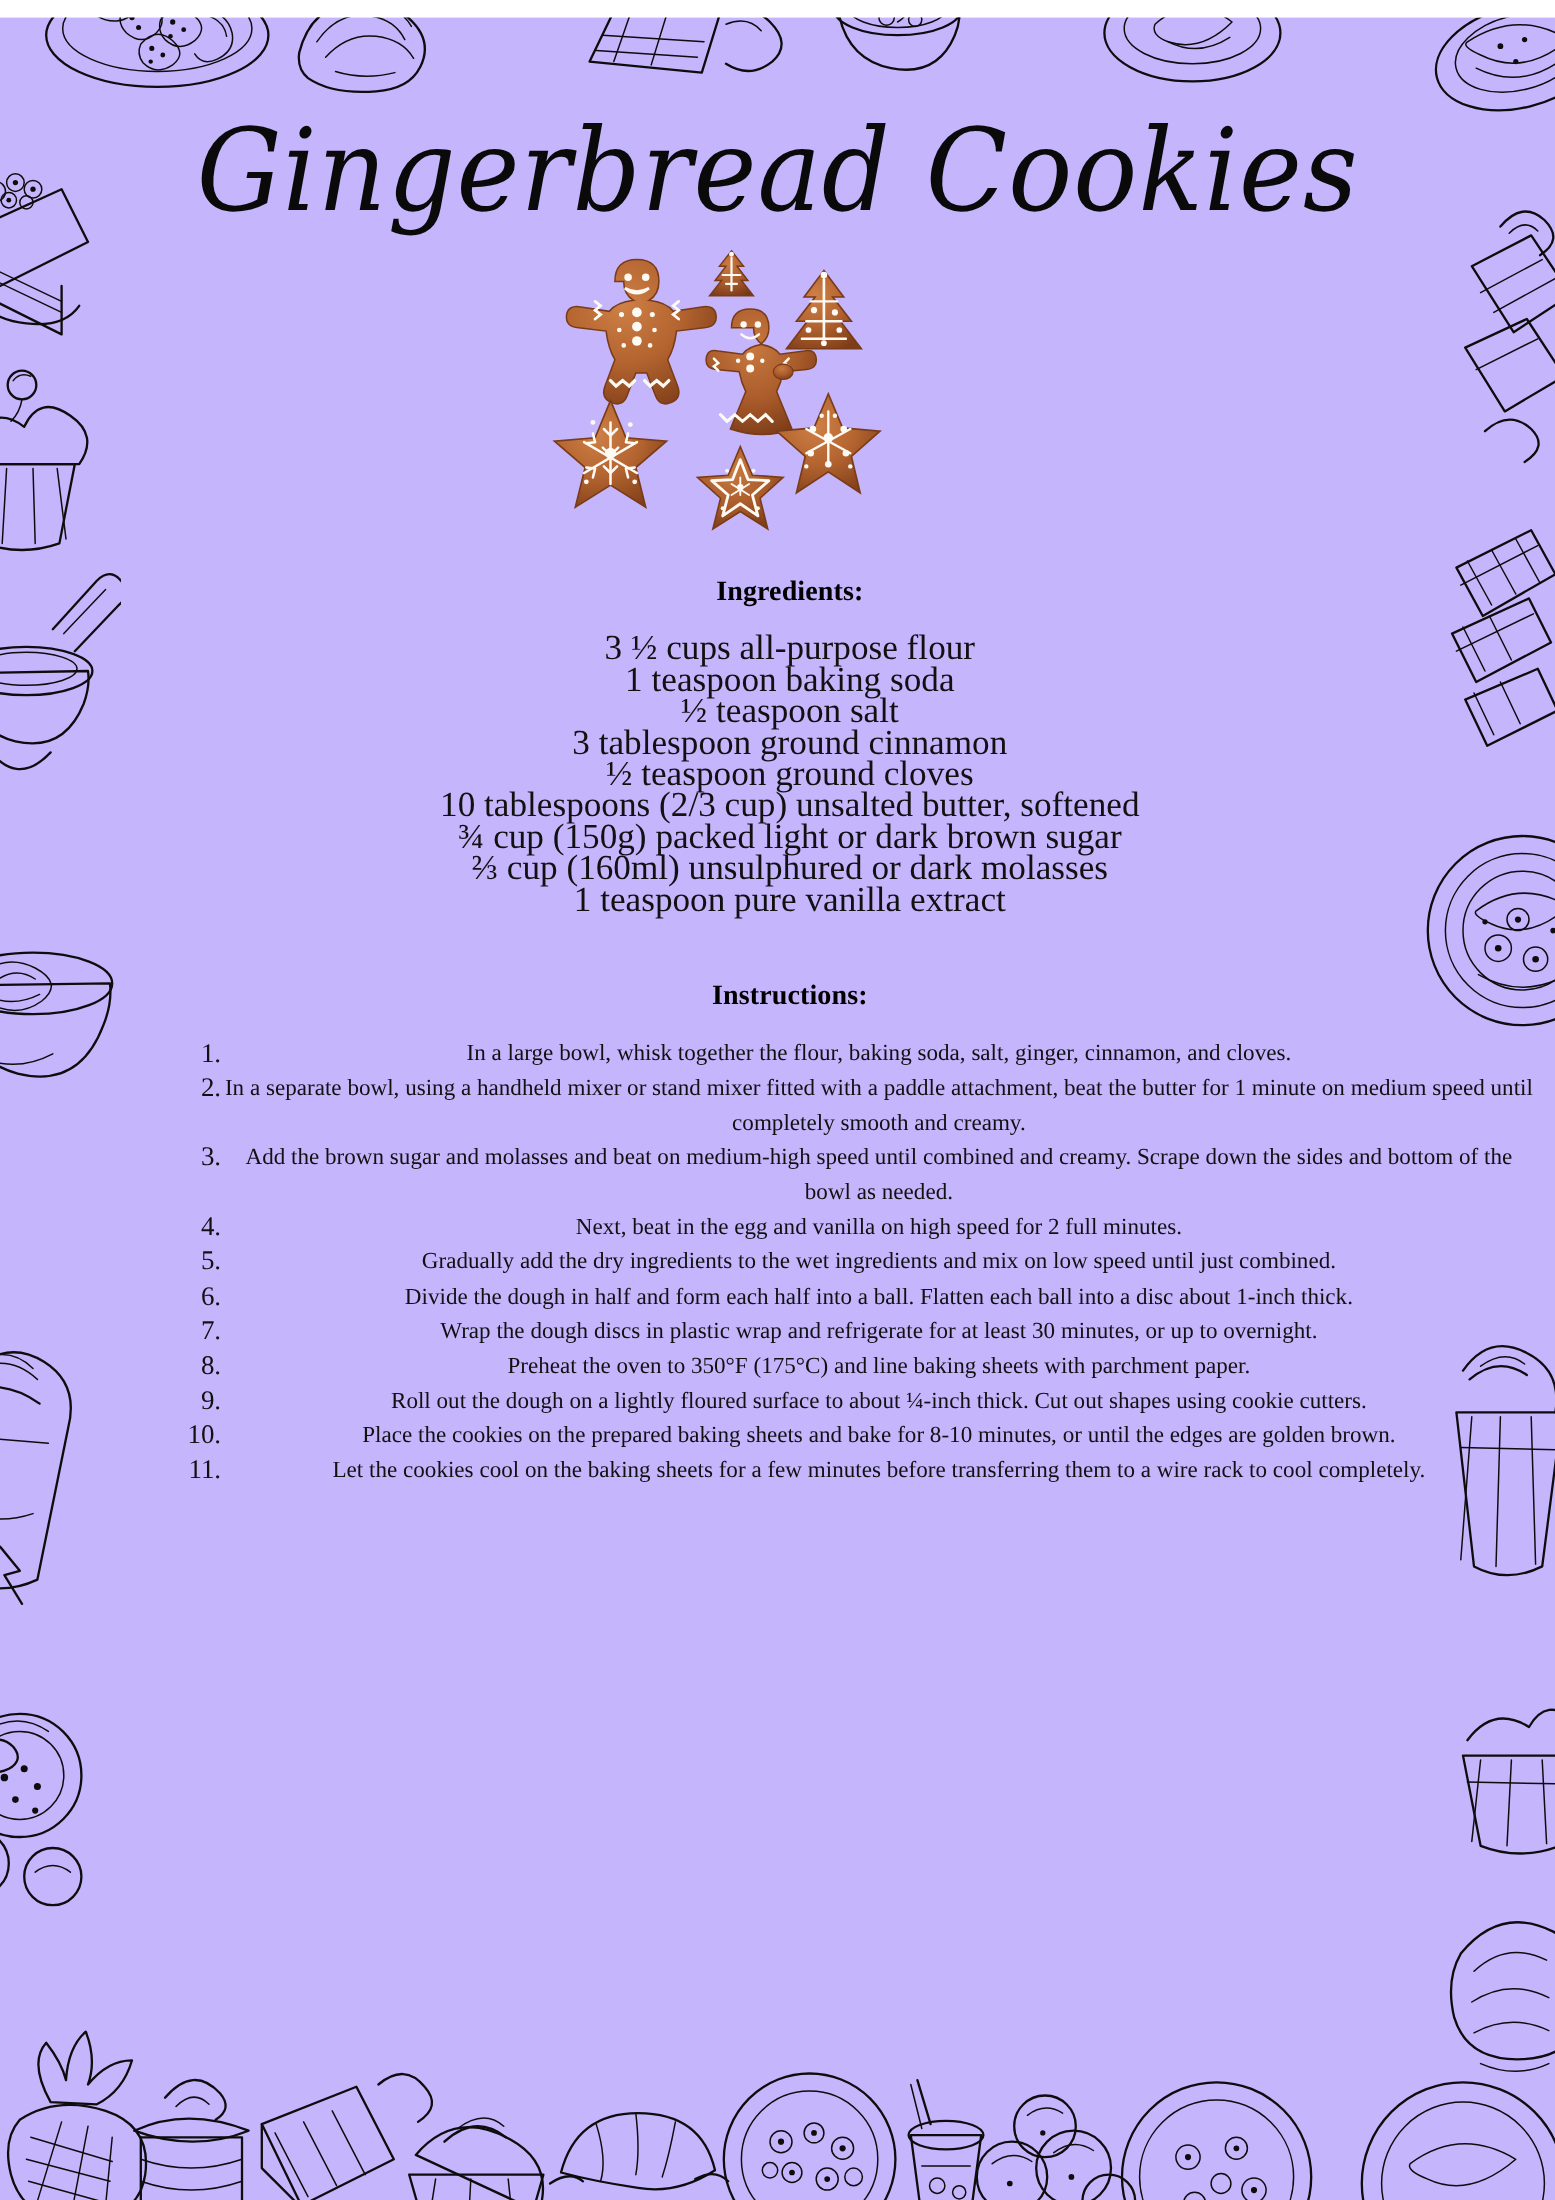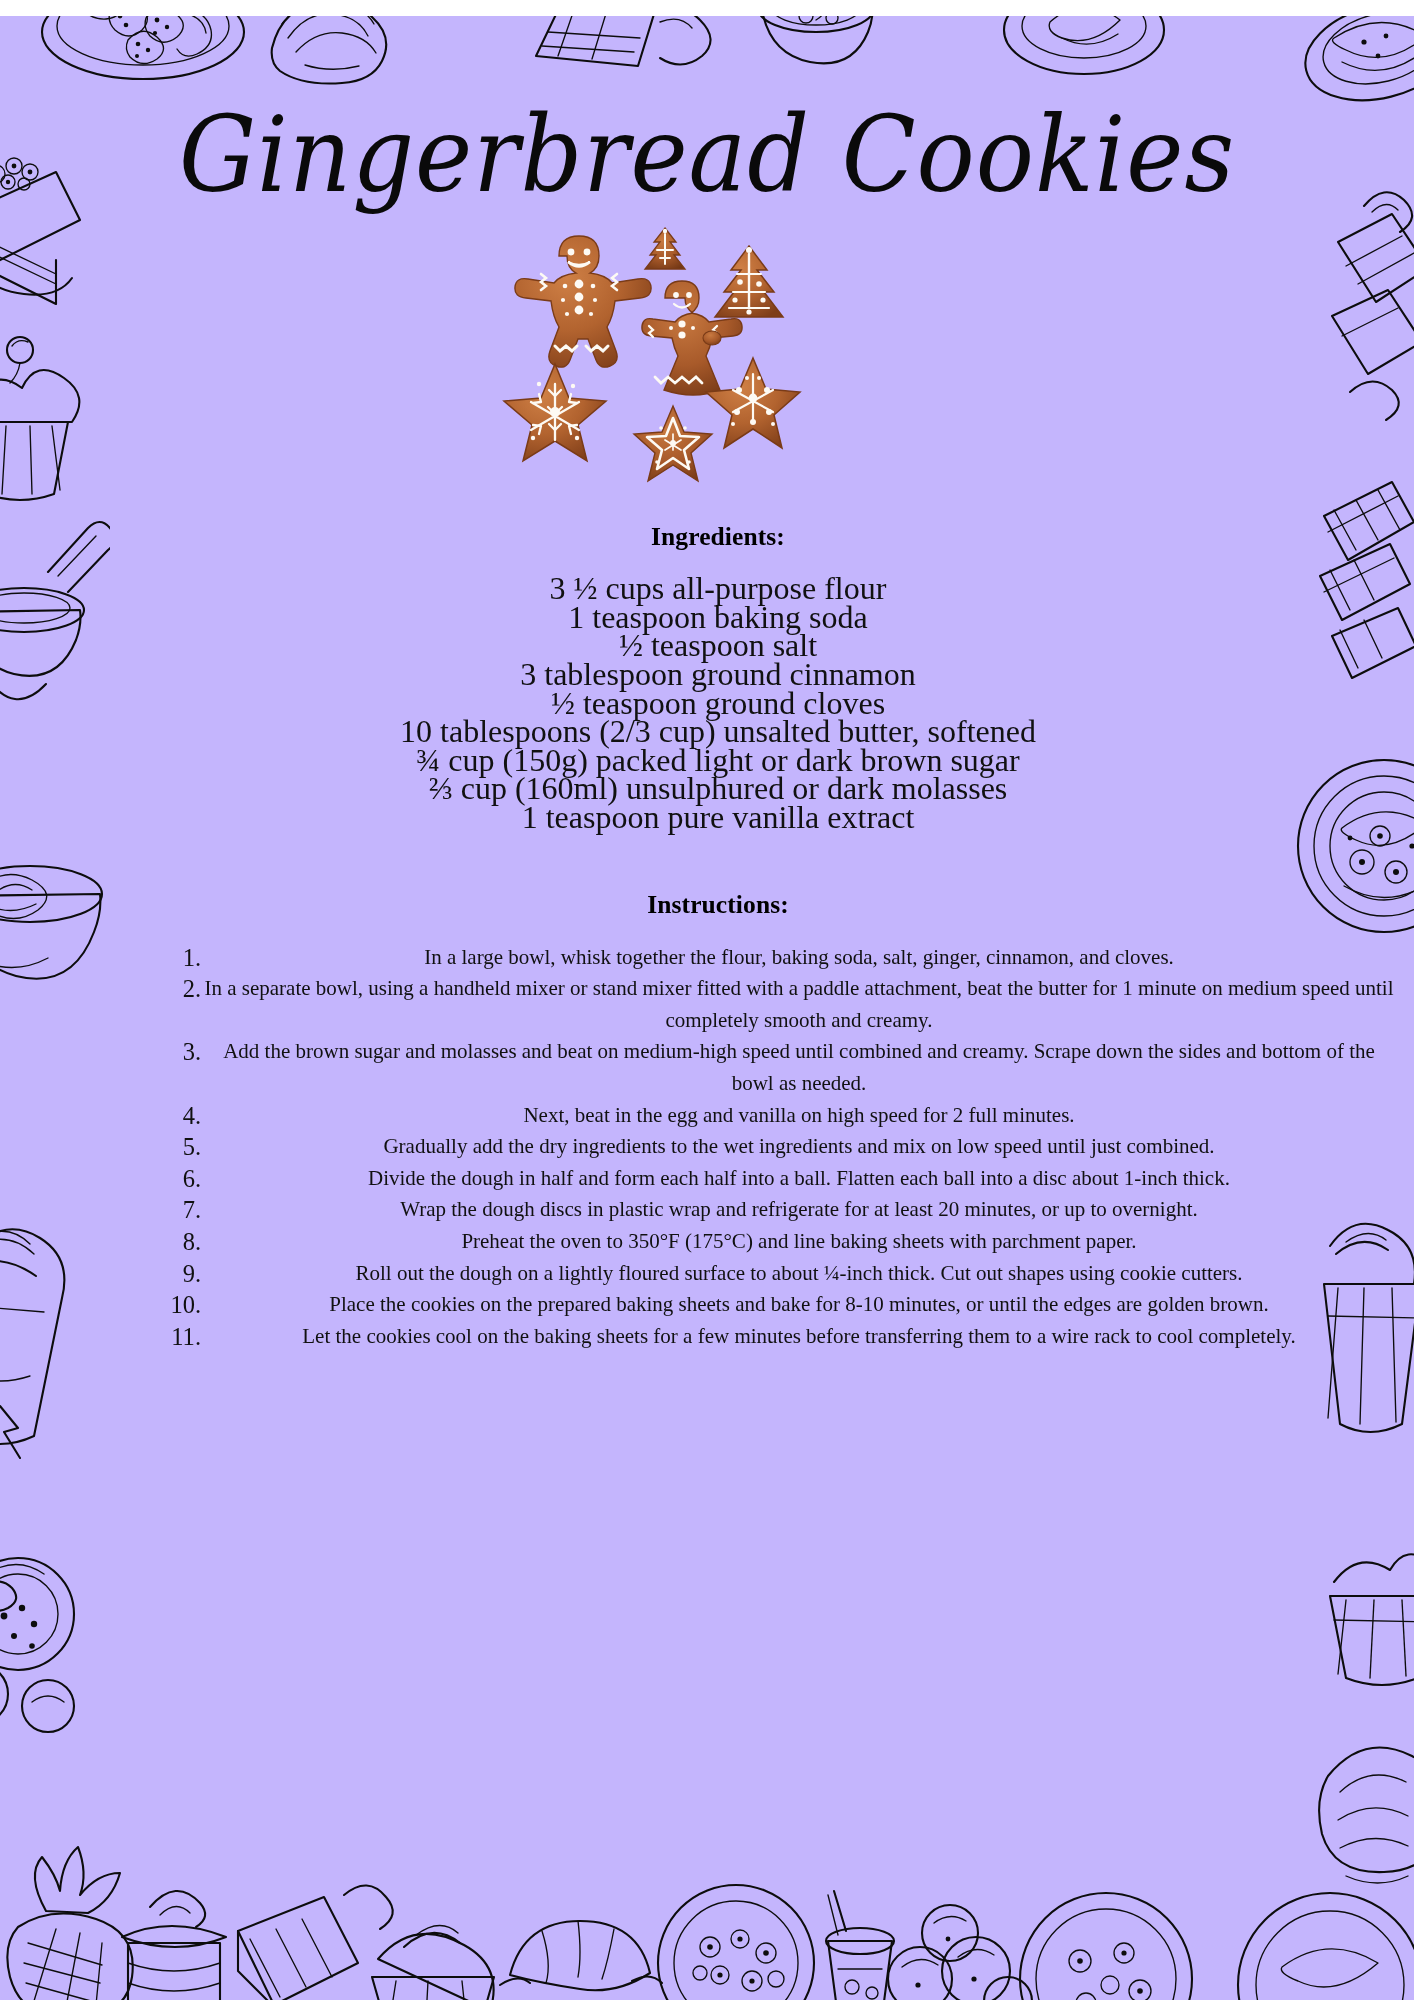--- a/index.html
+++ b/index.html
@@ -659,21 +659,21 @@
 
     <h2 class="section-heading instructions-heading">Instructions:</h2>
 
     <ol class="instructions-list">
       <li>In a large bowl, whisk together the flour, baking soda, salt, ginger, cinnamon, and cloves.</li>
       <li>In a separate bowl, using a handheld mixer or stand mixer fitted with a paddle attachment, beat the butter for 1 minute on medium speed until completely smooth and creamy.</li>
       <li>Add the brown sugar and molasses and beat on medium-high speed until combined and creamy. Scrape down the sides and bottom of the bowl as needed.</li>
       <li>Next, beat in the egg and vanilla on high speed for 2 full minutes.</li>
       <li>Gradually add the dry ingredients to the wet ingredients and mix on low speed until just combined.</li>
       <li>Divide the dough in half and form each half into a ball. Flatten each ball into a disc about 1-inch thick.</li>
-      <li>Wrap the dough discs in plastic wrap and refrigerate for at least 20 minutes, or up to overnight.</li>
+      <li>Wrap the dough discs in plastic wrap and refrigerate for at least 30 minutes, or up to overnight.</li>
       <li>Preheat the oven to 350°F (175°C) and line baking sheets with parchment paper.</li>
       <li>Roll out the dough on a lightly floured surface to about ¼-inch thick. Cut out shapes using cookie cutters.</li>
       <li>Place the cookies on the prepared baking sheets and bake for 8-10 minutes, or until the edges are golden brown.</li>
       <li>Let the cookies cool on the baking sheets for a few minutes before transferring them to a wire rack to cool completely.</li>
     </ol>
 
   </div>
 
 </div>
 

